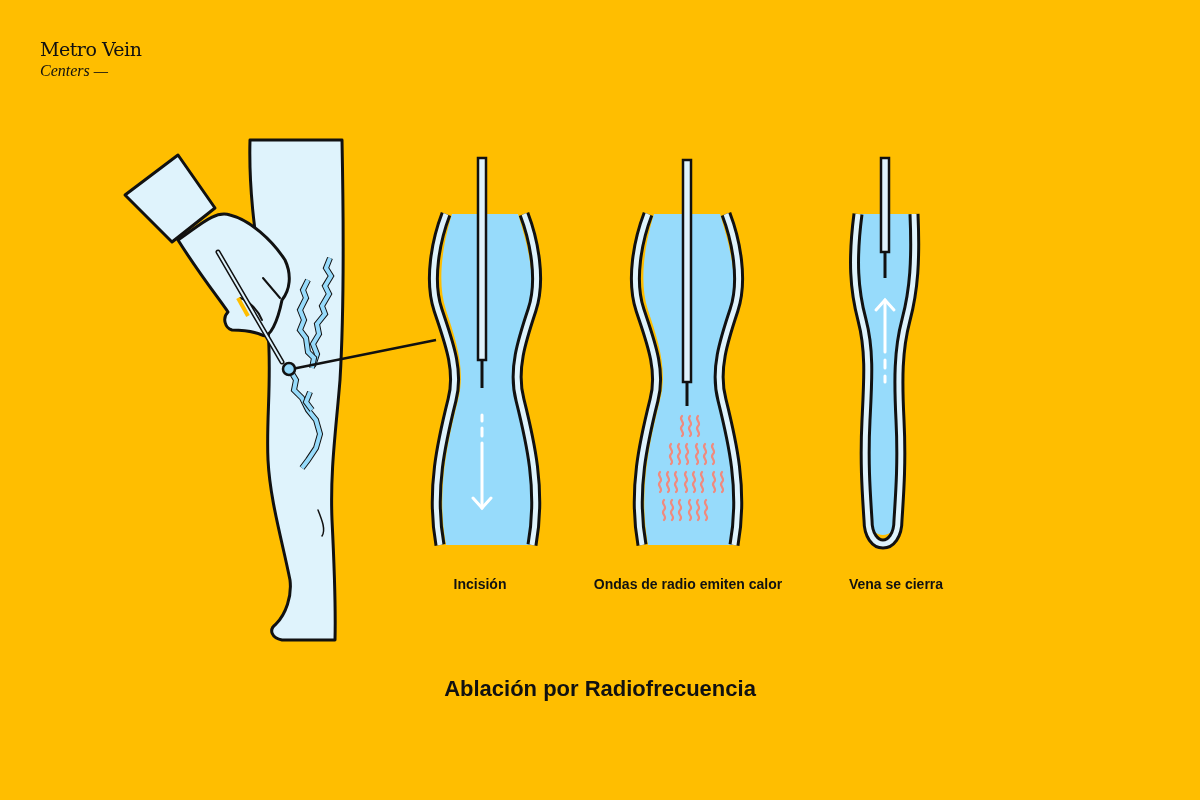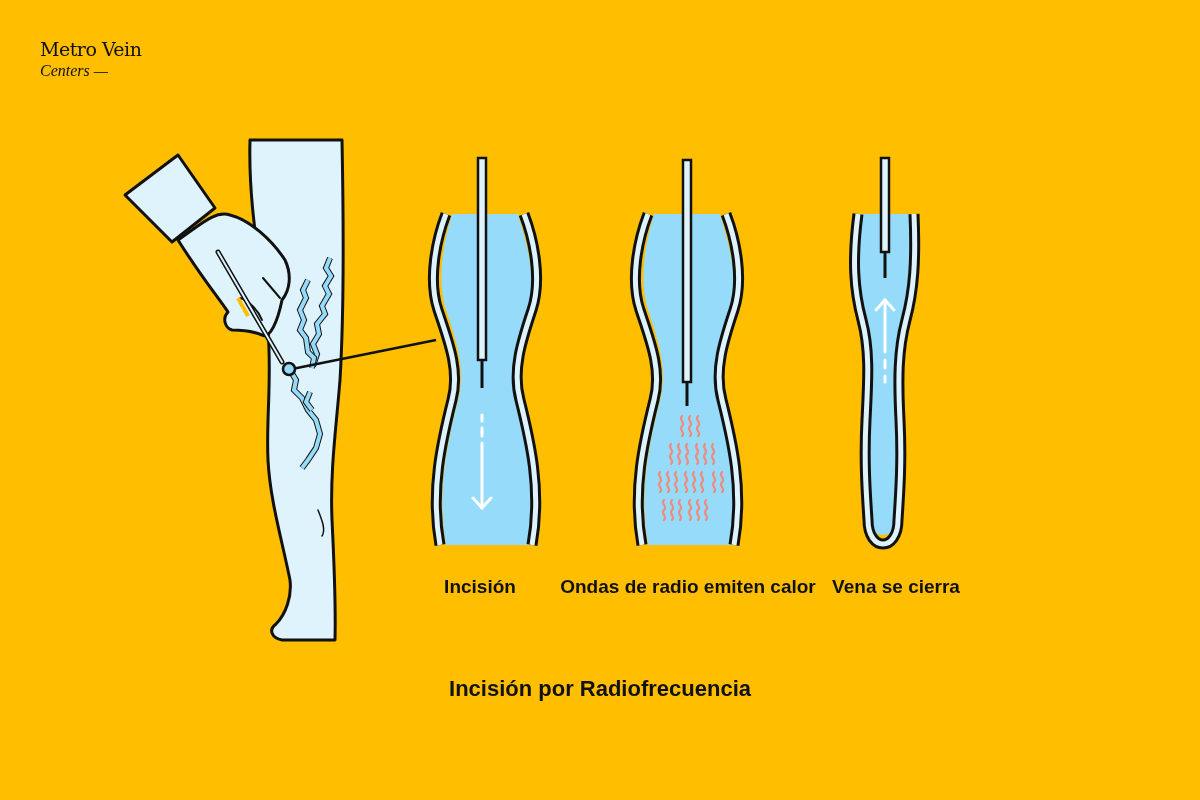--- a/index.html
+++ b/index.html
@@ -1,21 +1,21 @@
 <!DOCTYPE html>
 <html><head>
 <meta charset="utf-8">
 <style>
   html,body{margin:0;padding:0;}
   body{width:1200px;height:800px;background:#FFBE00;position:relative;overflow:hidden;font-family:"Liberation Sans",sans-serif;}
   .logo{position:absolute;left:40px;top:38px;color:#111;}
   .logo-line1{font-family:"DejaVu Serif",serif;font-weight:normal;font-size:19px;letter-spacing:-0.5px;line-height:22px;}
   .logo-line2{font-family:"Liberation Serif",serif;font-style:italic;font-size:16px;line-height:22px;}
   svg.art{position:absolute;left:0;top:0;}
-  .label{position:absolute;top:576px;font-size:19px;font-weight:bold;color:#111;text-align:center;transform:translateX(-50%);white-space:nowrap;}
+  .label{position:absolute;top:576px;font-size:14px;font-weight:bold;color:#111;text-align:center;transform:translateX(-50%);white-space:nowrap;}
   .title{position:absolute;left:600px;top:676px;transform:translateX(-50%);font-size:22px;font-weight:bold;color:#111;white-space:nowrap;}
 </style>
 </head>
 <body>
 
 <div class="logo">
   <div class="logo-line1">Metro Vein</div>
   <div class="logo-line2">Centers —</div>
 </div>
 
@@ -118,13 +118,13 @@
       <line x1="885" y1="360" x2="885" y2="368"></line>
       <line x1="885" y1="376" x2="885" y2="382"></line>
     </g>
   </g>
 </svg>
 
 <div class="label" style="left:480px;">Incisión</div>
 <div class="label" style="left:688px;">Ondas de radio emiten calor</div>
 <div class="label" style="left:896px;">Vena se cierra</div>
 
-<div class="title">Incisión por Radiofrecuencia</div>
+<div class="title">Ablación por Radiofrecuencia</div>
 
 </body></html>

